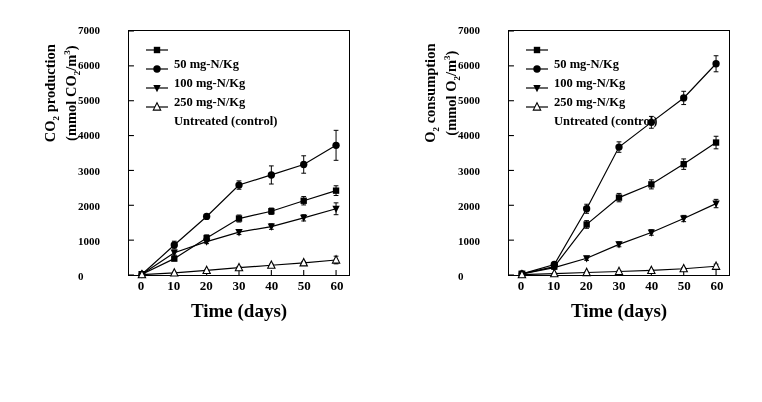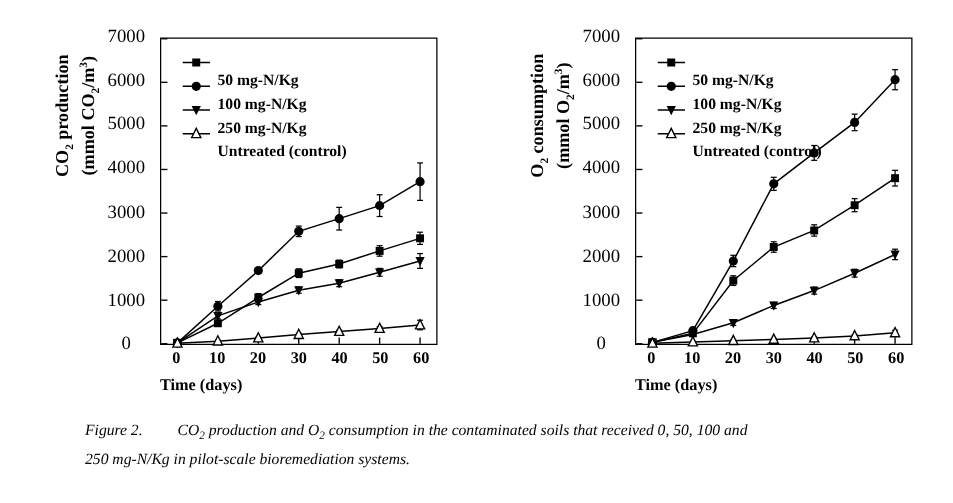--- a/index.html
+++ b/index.html
@@ -58,30 +58,31 @@
     font-size: 14.5px;
     font-weight: bold;
     line-height: 1.25;
   }
   .ylabel .l2 { display: block; }
   .xlabel {
     position: absolute;
     left: 122px;
     width: 222px;
     top: 292px;
-    font-size: 13px;
+    text-align: center;
+    font-size: 19px;
     font-weight: bold;
   }
   .ytick {
     position: absolute;
     right: 0;
     width: 46px;
-    text-align: center;
-    font-size: 15px;
-    font-weight: normal;
+    text-align: left;
+    font-size: 11px;
+    font-weight: bold;
     transform: translateY(-50%);
   }
   .ytick-wrap {
     position: absolute;
     left: 68px;
     top: 22px;
     width: 50px;
     height: 246px;
   }
   .xtick-wrap {
@@ -640,18 +641,14 @@
               <g>
                 <polygon points="11,2.708 14.7,10.108 7.3,10.108" fill="#fff" stroke="#000" stroke-width="1.1"></polygon>
               </g>
             </svg>
           </span>
           <span class="legend-label">Untreated (control)</span>
         </div>
       </div>
   </div>
 
-  <div class="caption">
-    <span class="fig-no">Figure 2.</span><span>CO<sub>2</sub> production and O<sub>2</sub> consumption in the contaminated soils that received 0, 50, 100 and</span><br>
-    <span>250 mg-N/Kg in pilot-scale bioremediation systems.</span>
-  </div>
 
 </div>
 
 </body></html>

